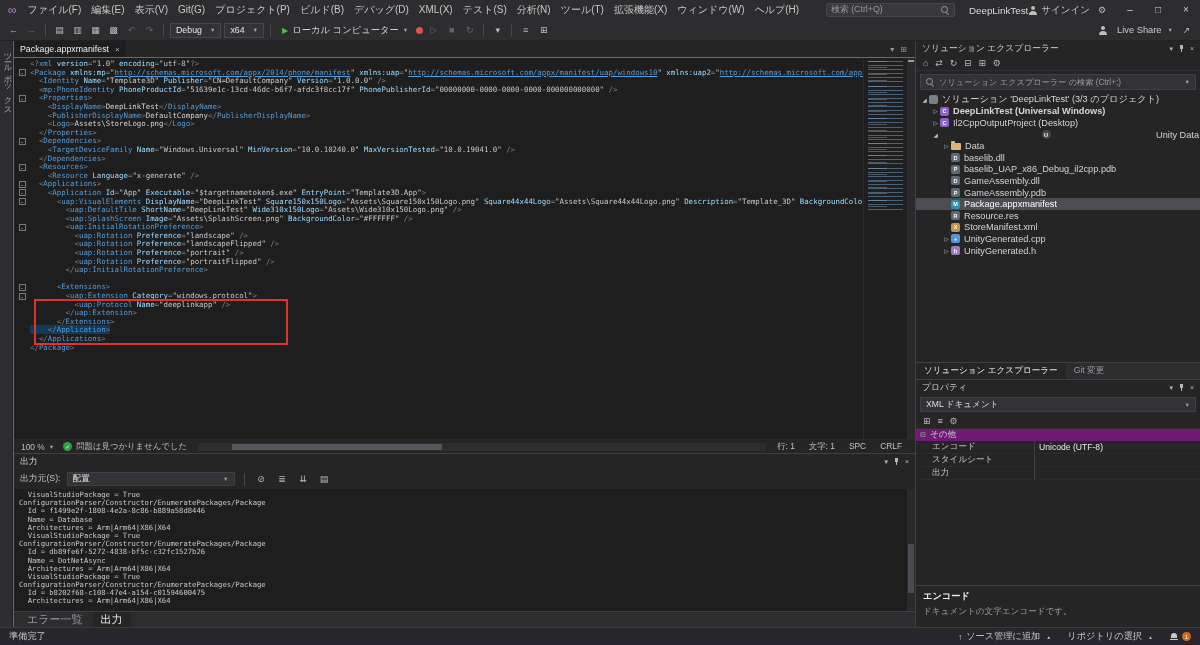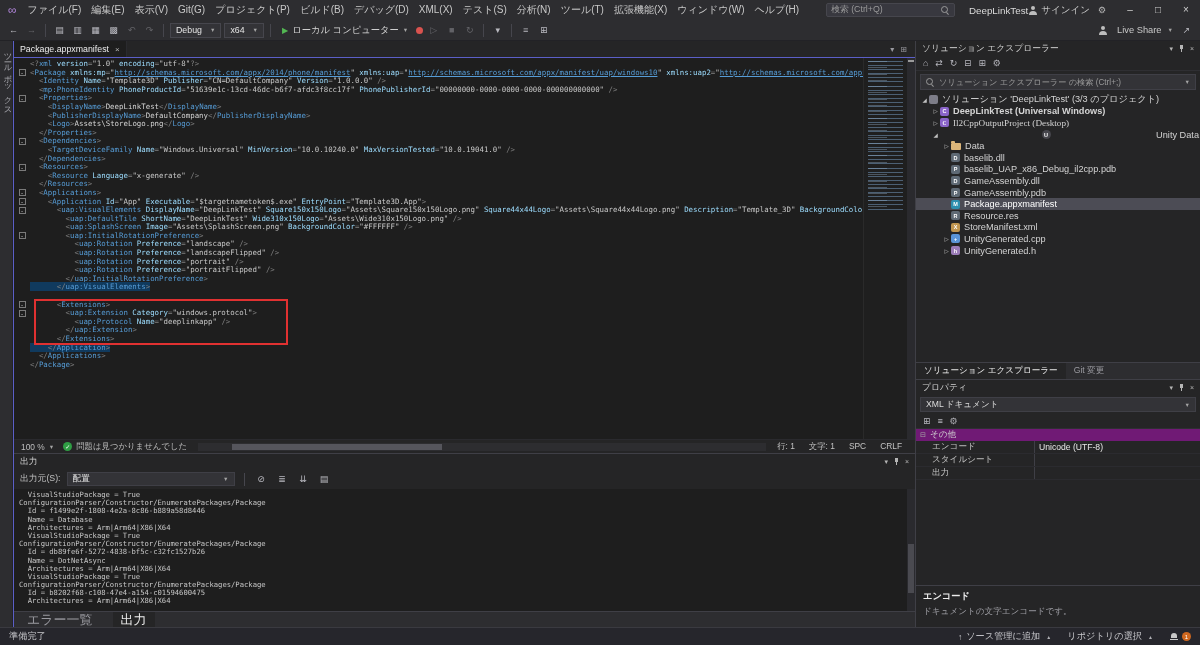--- a/index.html
+++ b/index.html
@@ -81,21 +81,21 @@
   .pin::before{content:"";position:absolute;left:2px;top:0;width:3px;height:4px;background:#b5b5b5}
   .pin::after{content:"";position:absolute;left:3px;top:4px;width:1px;height:3px;background:#b5b5b5}
   .output-toolbar{height:20px;display:flex;align-items:center;gap:6px;font-size:8.8px;color:#c0c0c0;padding:0 6px;flex:none}
   .out-combo{width:168px;height:14px;background:#333337;border:1px solid #3f3f46;display:flex;align-items:center;padding:0 5px;font-size:8.6px;color:#e0e0e0}
   .out-combo .cv{margin-left:auto}
   .output-body{flex:1;background:#1e1e1e;position:relative;overflow:hidden;font-family:"DejaVu Sans Mono","Liberation Mono",monospace;font-size:7.2px;color:#c6c6c6;padding:2px 10px 0 5px}
   .out-line{height:8.2px;line-height:8.2px;white-space:pre;overflow:hidden}
   .ovscroll{position:absolute;right:0;top:0;width:8px;height:100%;background:#2a2a2e}
   .ovthumb{position:absolute;left:1px;width:6px;top:45%;height:40%;background:#4a4a50}
 
-  .bottom-tabs{height:16px;background:#2d2d30;display:flex;align-items:center;padding-left:5px;gap:12px;font-size:13px;color:#9a9aa0;flex:none;border-top:1px solid #3f3f46}
+  .bottom-tabs{height:16px;background:#2d2d30;display:flex;align-items:center;padding-left:5px;gap:2px;font-size:11px;color:#9a9aa0;flex:none;border-top:1px solid #3f3f46}
   .btab{padding:0 8px;line-height:15px;white-space:nowrap}
   .btab.active{color:#ececec;background:#252526}
 
   
   .right{width:285px;border-left:1px solid #3f3f46;background:#252526;display:flex;flex-direction:column;flex:none}
   .se-panel{height:339px;display:flex;flex-direction:column;border-bottom:1px solid #3f3f46;flex:none}
   .se-toolbar{height:15px;display:flex;align-items:center;gap:7px;padding:0 7px;color:#b5b5bc;font-size:8.8px;border-bottom:1px solid #2f2f33;flex:none}
   .sti{font-size:8.8px;line-height:14px}
   .se-search{height:16px;margin:3px 4px 2px 4px;background:#333337;border:1px solid #3f3f46;display:flex;align-items:center;font-size:8.2px;color:#9a9a9a;padding:0 5px;gap:4px;flex:none}
   .se-search .ts-text{flex:1}
@@ -248,33 +248,31 @@
             <div class="code-line"><span class="fold-gutter"><span class="fold-box">-</span></span><span class="code-text"><span class="x">  </span><span class="d">&lt;</span><span class="t">Properties</span><span class="a"></span><span class="d">&gt;</span></span></div>
             <div class="code-line"><span class="fold-gutter"></span><span class="code-text"><span class="x">    </span><span class="d">&lt;</span><span class="t">DisplayName</span><span class="a"></span><span class="d">&gt;</span><span class="x">DeepLinkTest</span><span class="d">&lt;/</span><span class="t">DisplayName</span><span class="a"></span><span class="d">&gt;</span></span></div>
             <div class="code-line"><span class="fold-gutter"></span><span class="code-text"><span class="x">    </span><span class="d">&lt;</span><span class="t">PublisherDisplayName</span><span class="a"></span><span class="d">&gt;</span><span class="x">DefaultCompany</span><span class="d">&lt;/</span><span class="t">PublisherDisplayName</span><span class="a"></span><span class="d">&gt;</span></span></div>
             <div class="code-line"><span class="fold-gutter"></span><span class="code-text"><span class="x">    </span><span class="d">&lt;</span><span class="t">Logo</span><span class="a"></span><span class="d">&gt;</span><span class="x">Assets\StoreLogo.png</span><span class="d">&lt;/</span><span class="t">Logo</span><span class="a"></span><span class="d">&gt;</span></span></div>
             <div class="code-line"><span class="fold-gutter"></span><span class="code-text"><span class="x">  </span><span class="d">&lt;/</span><span class="t">Properties</span><span class="a"></span><span class="d">&gt;</span></span></div>
             <div class="code-line"><span class="fold-gutter"><span class="fold-box">-</span></span><span class="code-text"><span class="x">  </span><span class="d">&lt;</span><span class="t">Dependencies</span><span class="a"></span><span class="d">&gt;</span></span></div>
             <div class="code-line"><span class="fold-gutter"></span><span class="code-text"><span class="x">    </span><span class="d">&lt;</span><span class="t">TargetDeviceFamily</span><span class="a"> Name</span><span class="d">=</span><span class="v">"Windows.Universal"</span><span class="a"> MinVersion</span><span class="d">=</span><span class="v">"10.0.10240.0"</span><span class="a"> MaxVersionTested</span><span class="d">=</span><span class="v">"10.0.19041.0"</span><span class="a"> </span><span class="d">/&gt;</span></span></div>
             <div class="code-line"><span class="fold-gutter"></span><span class="code-text"><span class="x">  </span><span class="d">&lt;/</span><span class="t">Dependencies</span><span class="a"></span><span class="d">&gt;</span></span></div>
             <div class="code-line"><span class="fold-gutter"><span class="fold-box">-</span></span><span class="code-text"><span class="x">  </span><span class="d">&lt;</span><span class="t">Resources</span><span class="a"></span><span class="d">&gt;</span></span></div>
             <div class="code-line"><span class="fold-gutter"></span><span class="code-text"><span class="x">    </span><span class="d">&lt;</span><span class="t">Resource</span><span class="a"> Language</span><span class="d">=</span><span class="v">"x-generate"</span><span class="a"> </span><span class="d">/&gt;</span></span></div>
-            <div class="code-line"><span class="fold-gutter"></span><span class="code-text"><span class="x">  </span><span class="d">&lt;/</span><span class="t">Resources</span><span class="a"></span><span class="d">&gt;</span></span></div>
             <div class="code-line"><span class="fold-gutter"><span class="fold-box">-</span></span><span class="code-text"><span class="x">  </span><span class="d">&lt;</span><span class="t">Applications</span><span class="a"></span><span class="d">&gt;</span></span></div>
             <div class="code-line"><span class="fold-gutter"><span class="fold-box">-</span></span><span class="code-text"><span class="x">    </span><span class="d">&lt;</span><span class="t">Application</span><span class="a"> Id</span><span class="d">=</span><span class="v">"App"</span><span class="a"> Executable</span><span class="d">=</span><span class="v">"$targetnametoken$.exe"</span><span class="a"> EntryPoint</span><span class="d">=</span><span class="v">"Template3D.App"</span><span class="d">&gt;</span></span></div>
             <div class="code-line"><span class="fold-gutter"><span class="fold-box">-</span></span><span class="code-text"><span class="x">      </span><span class="d">&lt;</span><span class="t">uap:VisualElements</span><span class="a"> DisplayName</span><span class="d">=</span><span class="v">"DeepLinkTest"</span><span class="a"> Square150x150Logo</span><span class="d">=</span><span class="v">"Assets\Square150x150Logo.png"</span><span class="a"> Square44x44Logo</span><span class="d">=</span><span class="v">"Assets\Square44x44Logo.png"</span><span class="a"> Description</span><span class="d">=</span><span class="v">"Template_3D"</span><span class="a"> BackgroundColor</span></span></div>
             <div class="code-line"><span class="fold-gutter"></span><span class="code-text"><span class="x">        </span><span class="d">&lt;</span><span class="t">uap:DefaultTile</span><span class="a"> ShortName</span><span class="d">=</span><span class="v">"DeepLinkTest"</span><span class="a"> Wide310x150Logo</span><span class="d">=</span><span class="v">"Assets\Wide310x150Logo.png"</span><span class="a"> </span><span class="d">/&gt;</span></span></div>
             <div class="code-line"><span class="fold-gutter"></span><span class="code-text"><span class="x">        </span><span class="d">&lt;</span><span class="t">uap:SplashScreen</span><span class="a"> Image</span><span class="d">=</span><span class="v">"Assets\SplashScreen.png"</span><span class="a"> BackgroundColor</span><span class="d">=</span><span class="v">"#FFFFFF"</span><span class="a"> </span><span class="d">/&gt;</span></span></div>
             <div class="code-line"><span class="fold-gutter"><span class="fold-box">-</span></span><span class="code-text"><span class="x">        </span><span class="d">&lt;</span><span class="t">uap:InitialRotationPreference</span><span class="a"></span><span class="d">&gt;</span></span></div>
             <div class="code-line"><span class="fold-gutter"></span><span class="code-text"><span class="x">          </span><span class="d">&lt;</span><span class="t">uap:Rotation</span><span class="a"> Preference</span><span class="d">=</span><span class="v">"landscape"</span><span class="a"> </span><span class="d">/&gt;</span></span></div>
             <div class="code-line"><span class="fold-gutter"></span><span class="code-text"><span class="x">          </span><span class="d">&lt;</span><span class="t">uap:Rotation</span><span class="a"> Preference</span><span class="d">=</span><span class="v">"landscapeFlipped"</span><span class="a"> </span><span class="d">/&gt;</span></span></div>
             <div class="code-line"><span class="fold-gutter"></span><span class="code-text"><span class="x">          </span><span class="d">&lt;</span><span class="t">uap:Rotation</span><span class="a"> Preference</span><span class="d">=</span><span class="v">"portrait"</span><span class="a"> </span><span class="d">/&gt;</span></span></div>
             <div class="code-line"><span class="fold-gutter"></span><span class="code-text"><span class="x">          </span><span class="d">&lt;</span><span class="t">uap:Rotation</span><span class="a"> Preference</span><span class="d">=</span><span class="v">"portraitFlipped"</span><span class="a"> </span><span class="d">/&gt;</span></span></div>
             <div class="code-line"><span class="fold-gutter"></span><span class="code-text"><span class="x">        </span><span class="d">&lt;/</span><span class="t">uap:InitialRotationPreference</span><span class="a"></span><span class="d">&gt;</span></span></div>
-            <div class="code-line"><span class="fold-gutter"></span><span class="code-text hl"><span class="x">      </span><span class="d">&lt;/</span><span class="t">uap:VisualElements</span><span class="a"></span><span class="d">&gt;</span></span></div>
             <div class="code-line"><span class="fold-gutter"></span><span class="code-text"></span></div>
             <div class="code-line"><span class="fold-gutter"><span class="fold-box">-</span></span><span class="code-text"><span class="x">      </span><span class="d">&lt;</span><span class="t">Extensions</span><span class="a"></span><span class="d">&gt;</span></span></div>
             <div class="code-line"><span class="fold-gutter"><span class="fold-box">-</span></span><span class="code-text"><span class="x">        </span><span class="d">&lt;</span><span class="t">uap:Extension</span><span class="a"> Category</span><span class="d">=</span><span class="v">"windows.protocol"</span><span class="d">&gt;</span></span></div>
             <div class="code-line"><span class="fold-gutter"></span><span class="code-text"><span class="x">          </span><span class="d">&lt;</span><span class="t">uap:Protocol</span><span class="a"> Name</span><span class="d">=</span><span class="v">"deeplinkapp"</span><span class="a"> </span><span class="d">/&gt;</span></span></div>
             <div class="code-line"><span class="fold-gutter"></span><span class="code-text"><span class="x">        </span><span class="d">&lt;/</span><span class="t">uap:Extension</span><span class="a"></span><span class="d">&gt;</span></span></div>
             <div class="code-line"><span class="fold-gutter"></span><span class="code-text"><span class="x">      </span><span class="d">&lt;/</span><span class="t">Extensions</span><span class="a"></span><span class="d">&gt;</span></span></div>
             <div class="code-line"><span class="fold-gutter"></span><span class="code-text hl"><span class="x">    </span><span class="d">&lt;/</span><span class="t">Application</span><span class="a"></span><span class="d">&gt;</span></span></div>
             <div class="code-line"><span class="fold-gutter"></span><span class="code-text"><span class="x">  </span><span class="d">&lt;/</span><span class="t">Applications</span><span class="a"></span><span class="d">&gt;</span></span></div>
             <div class="code-line"><span class="fold-gutter"></span><span class="code-text"><span class="d">&lt;/</span><span class="t">Package</span><span class="a"></span><span class="d">&gt;</span></span></div>
           </div>
@@ -381,21 +379,21 @@
             <div class="tree-row" style="padding-left: 4px;">
               <span class="tr-exp">◢</span>
               <span class="chip" style="background: rgb(125, 125, 136);"></span>
               <span>ソリューション 'DeepLinkTest' (3/3 のプロジェクト)</span>
             </div>
             <div class="tree-row bold" style="padding-left: 15px;">
               <span class="tr-exp">▷</span>
               <span class="chip" style="background: rgb(138, 100, 201);">C</span>
               <span>DeepLinkTest (Universal Windows)</span>
             </div>
-            <div class="tree-row" style="padding-left: 15px; font-family: Liberation Serif, serif;">
+            <div class="tree-row" style="padding-left: 15px;">
               <span class="tr-exp">▷</span>
               <span class="chip" style="background: rgb(138, 100, 201);">C</span>
               <span>Il2CppOutputProject (Desktop)</span>
             </div>
             <div class="tree-row" style="padding-left: 15px; justify-content: space-between;">
               <span class="tr-exp">◢</span>
               <span class="chip round" style="background: rgb(70, 70, 76);">U</span>
               <span>Unity Data</span>
             </div>
             <div class="tree-row" style="padding-left: 26px;">

